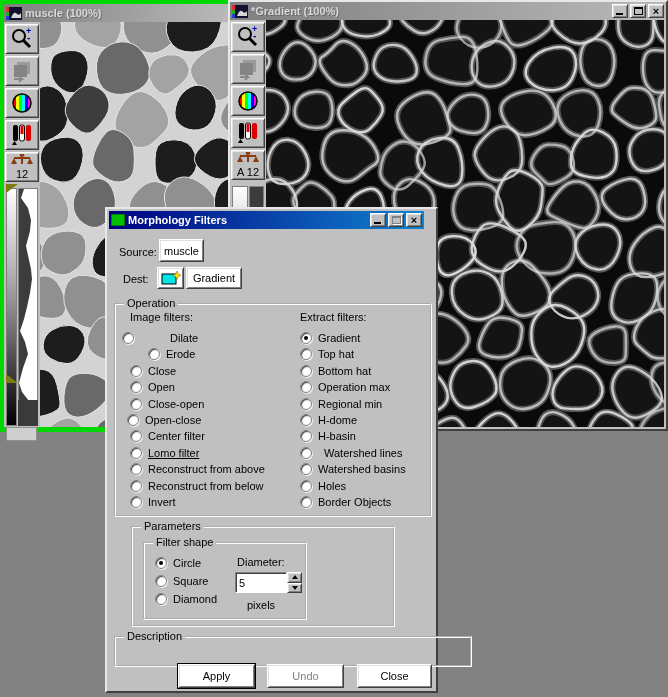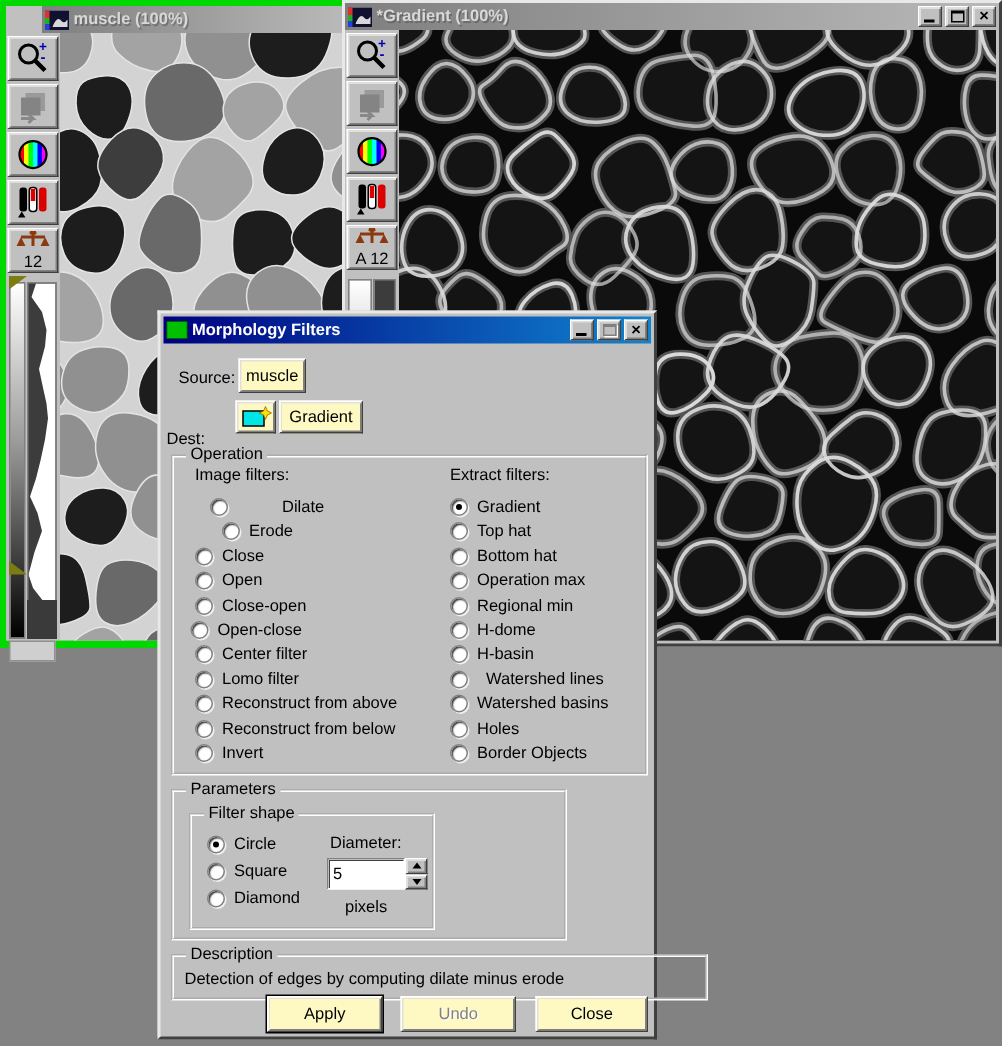--- a/index.html
+++ b/index.html
@@ -4,21 +4,21 @@
 <style>
   * { margin:0; padding:0; box-sizing:border-box; }
   html,body { width:668px; height:697px; overflow:hidden; }
   body {
     position:relative;
     background:#828282;
     font-family:"Liberation Sans", sans-serif;
     font-size:11px;
     color:#000;
   }
-  .win-face { background:#c0c0c0;padding-left:24px; }
+  .win-face { background:#c0c0c0; }
   .raised {
     border:2px solid;
     border-color:#e8e8e8 #404040 #404040 #e8e8e8;
     background:#c0c0c0;
   }
   .btn {
     background:#c0c0c0;
     border:1px solid;
     border-color:#fff #404040 #404040 #fff;
     box-shadow: inset 1px 1px 0 #dfdfdf, inset -1px -1px 0 #808080;
@@ -60,21 +60,21 @@
     width:12px; height:12px; border-radius:50%; background:#fff; flex:none;
     border:1px solid #808080;
     box-shadow: inset 1px 1px 1px #404040, 1px 1px 0 #efefef;
     position:relative;
   }
   .radio.checked::after {
     content:""; position:absolute; left:3px; top:3px; width:4px; height:4px;
     border-radius:50%; background:#000;
   }
   .push {
-    position:absolute; background:#fef9c3;
+    position:absolute; background:#ffffff;
     border:1px solid; border-color:#fff #404040 #404040 #fff;
     box-shadow: inset 1px 1px 0 #dfdfdf, inset -1px -1px 0 #808080;
     display:flex; align-items:center; justify-content:center; font-size:11px;
   }
   .push.default { outline:1px solid #000; }
   .push.disabled { color:#828282; text-shadow:1px 1px 0 #fff; }
   .sunken {
     background:#fff;
     border:1px solid; border-color:#808080 #fff #fff #808080;
     box-shadow: inset 1px 1px 0 #404040;
@@ -599,56 +599,56 @@
         <path d="M282.8,446.5Q288.3,457.4 282.1,466.9Q275.9,476.3 267.6,475.9Q259.3,475.5 249.9,469.9Q240.5,464.4 241.7,452.6Q242.8,440.9 250.3,438.2Q257.9,435.4 267.6,435.5Q277.4,435.6 282.8,446.5Z" fill="none" stroke="#dcdcdc" stroke-width="2.4" stroke-linejoin="round" opacity="0.72"></path>
         <path d="M337.8,450.5Q346.1,456.9 340.3,469.7Q334.4,482.4 326.2,487.8Q318.0,493.2 310.0,487.2Q302.0,481.2 293.8,471.3Q285.6,461.5 292.1,449.9Q298.5,438.4 309.5,436.8Q320.5,435.2 325.0,439.7Q329.5,444.2 337.8,450.5Z" fill="none" stroke="#dcdcdc" stroke-width="2.4" stroke-linejoin="round" opacity="0.82"></path>
         <path d="M384.9,456.9Q391.2,464.1 384.8,470.5Q378.3,476.9 369.7,479.9Q361.1,482.9 354.0,479.2Q346.9,475.6 349.3,463.9Q351.6,452.3 357.0,447.8Q362.4,443.4 370.5,446.6Q378.6,449.8 384.9,456.9Z" fill="none" stroke="#dcdcdc" stroke-width="2.4" stroke-linejoin="round" opacity="0.84"></path>
         <path d="M433.5,457.3Q436.2,462.6 433.0,470.7Q429.8,478.7 420.4,484.8Q411.0,490.8 404.3,487.4Q397.5,484.1 397.0,472.9Q396.5,461.8 397.9,455.6Q399.3,449.3 404.4,444.9Q409.5,440.4 420.2,446.2Q430.8,451.9 433.5,457.3Z" fill="none" stroke="#dcdcdc" stroke-width="2.4" stroke-linejoin="round" opacity="0.99"></path>
         <path d="M483.5,445.0Q491.9,452.3 485.2,462.0Q478.4,471.6 462.9,474.0Q447.3,476.4 444.2,463.7Q441.1,451.0 448.4,442.1Q455.6,433.3 465.4,435.5Q475.1,437.7 483.5,445.0Z" fill="none" stroke="#dcdcdc" stroke-width="2.4" stroke-linejoin="round" opacity="0.94"></path>
       </svg>
   </div>
 </div>
 
 <div class="raised" style="position:absolute;left:105px;top:207px;width:333px;height:486px;">
-  <div class="titlebar active" style="position:absolute;left:2px;top:2px;right:2px;">
+  <div class="titlebar active" style="position:absolute;left:2px;top:2px;right:12px;">
     <span style="flex:none;">
       <svg width="14" height="12">
           <rect x="0" y="0" width="14" height="12" fill="#00c000" stroke="#004000"></rect>
         </svg>
     </span>
     <span class="ttext">Morphology Filters</span>
     <span class="tb-btns">
       <span class="btn tb-btn">
           <span class="glyph-min"></span>
         </span>
       <span class="btn tb-btn">
           <span class="glyph-max disabled"></span>
         </span>
       <span class="btn tb-btn glyph-x">×</span>
     </span>
   </div>
 
   <span class="lbl" style="left:12px;top:37px;">Source:</span>
   <div class="push" style="left:52px;top:30px;width:45px;height:23px;">muscle</div>
 
-  <span class="lbl" style="left:4px;top:64px;margin-top:14px;">Dest:</span>
+  <span class="lbl" style="left:16px;top:64px;">Dest:</span>
   <div class="push" style="left:50px;top:58px;width:27px;height:22px;">
     <svg width="20" height="16">
       <rect x="1" y="4" width="14" height="10" fill="#00e5e5" stroke="#000"></rect>
       <path d="M16,1 l1.3,3 3,1.3 -3,1.3 -1.3,3 -1.3,-3 -3,-1.3 3,-1.3 Z" fill="#ffe000" stroke="#806000" stroke-width="0.5"></path>
     </svg>
   </div>
   <div class="push" style="left:79px;top:58px;width:56px;height:22px;">Gradient</div>
 
   <div class="groupbox" style="left:7px;top:94px;width:318px;height:214px;">
     <span class="legend">Operation</span>
     <span class="lbl" style="left:14px;top:6px;">Image filters:</span>
     <span class="lbl" style="left:184px;top:6px;">Extract filters:</span>
     <div id="image-filters-list">
-        <div class="radio-row" style="left: 24px; top: 26px; gap: 36px;">
+        <div class="radio-row" style="left: 6px; top: 26px; gap: 36px;">
           <span class="radio"></span>
           <span>Dilate</span>
         </div>
         <div class="radio-row" style="left: 32px; top: 42.4px;">
           <span class="radio"></span>
           <span>Erode</span>
         </div>
         <div class="radio-row" style="left: 14px; top: 58.8px;">
           <span class="radio"></span>
           <span>Close</span>
@@ -662,21 +662,21 @@
           <span>Close-open</span>
         </div>
         <div class="radio-row" style="left: 11px; top: 108px;">
           <span class="radio"></span>
           <span>Open-close</span>
         </div>
         <div class="radio-row" style="left: 14px; top: 124.4px;">
           <span class="radio"></span>
           <span>Center filter</span>
         </div>
-        <div class="radio-row" style="left: 14px; top: 140.8px;">
+        <div class="radio-row" style="left: 14px; top: 140.8px; text-decoration: underline;">
           <span class="radio"></span>
           <span>Lomo filter</span>
         </div>
         <div class="radio-row" style="left: 14px; top: 157.2px;">
           <span class="radio"></span>
           <span>Reconstruct from above</span>
         </div>
         <div class="radio-row" style="left: 14px; top: 173.6px;">
           <span class="radio"></span>
           <span>Reconstruct from below</span>
@@ -727,21 +727,21 @@
           <span class="radio"></span>
           <span>Holes</span>
         </div>
         <div class="radio-row" style="left: 184px; top: 190px;">
           <span class="radio"></span>
           <span>Border Objects</span>
         </div>
       </div>
   </div>
 
-  <div class="groupbox" style="left:7px;top:317px;width:264px;height:101px;">
+  <div class="groupbox" style="left:24px;top:317px;width:264px;height:101px;">
     <span class="legend">Parameters</span>
     <div class="groupbox" style="left:10px;top:14px;width:164px;height:78px;">
       <span class="legend">Filter shape</span>
       <div id="filter-shape-list">
           <div class="radio-row" style="left: 10px; top: 12px;">
             <span class="radio checked"></span>
             <span>Circle</span>
           </div>
           <div class="radio-row" style="left: 10px; top: 30px;">
             <span class="radio"></span>
@@ -763,19 +763,18 @@
               <span class="spin-arrow-dn"></span>
             </span>
         </span>
       </div>
       <span class="lbl" style="left:102px;top:55px;">pixels</span>
     </div>
   </div>
 
   <div class="groupbox" style="left:7px;top:427px;width:358px;height:31px;">
     <span class="legend">Description</span>
-    <span class="lbl" style="left:7px;top:9px;">Detection of edges by computing dilate minus erode</span>
   </div>
 
   <div class="push default" style="left:71px;top:455px;width:77px;height:24px;">Apply</div>
   <div class="push disabled" style="left:160px;top:455px;width:77px;height:24px;">Undo</div>
   <div class="push" style="left:250px;top:455px;width:75px;height:24px;">Close</div>
 </div>
 
 </body></html>

